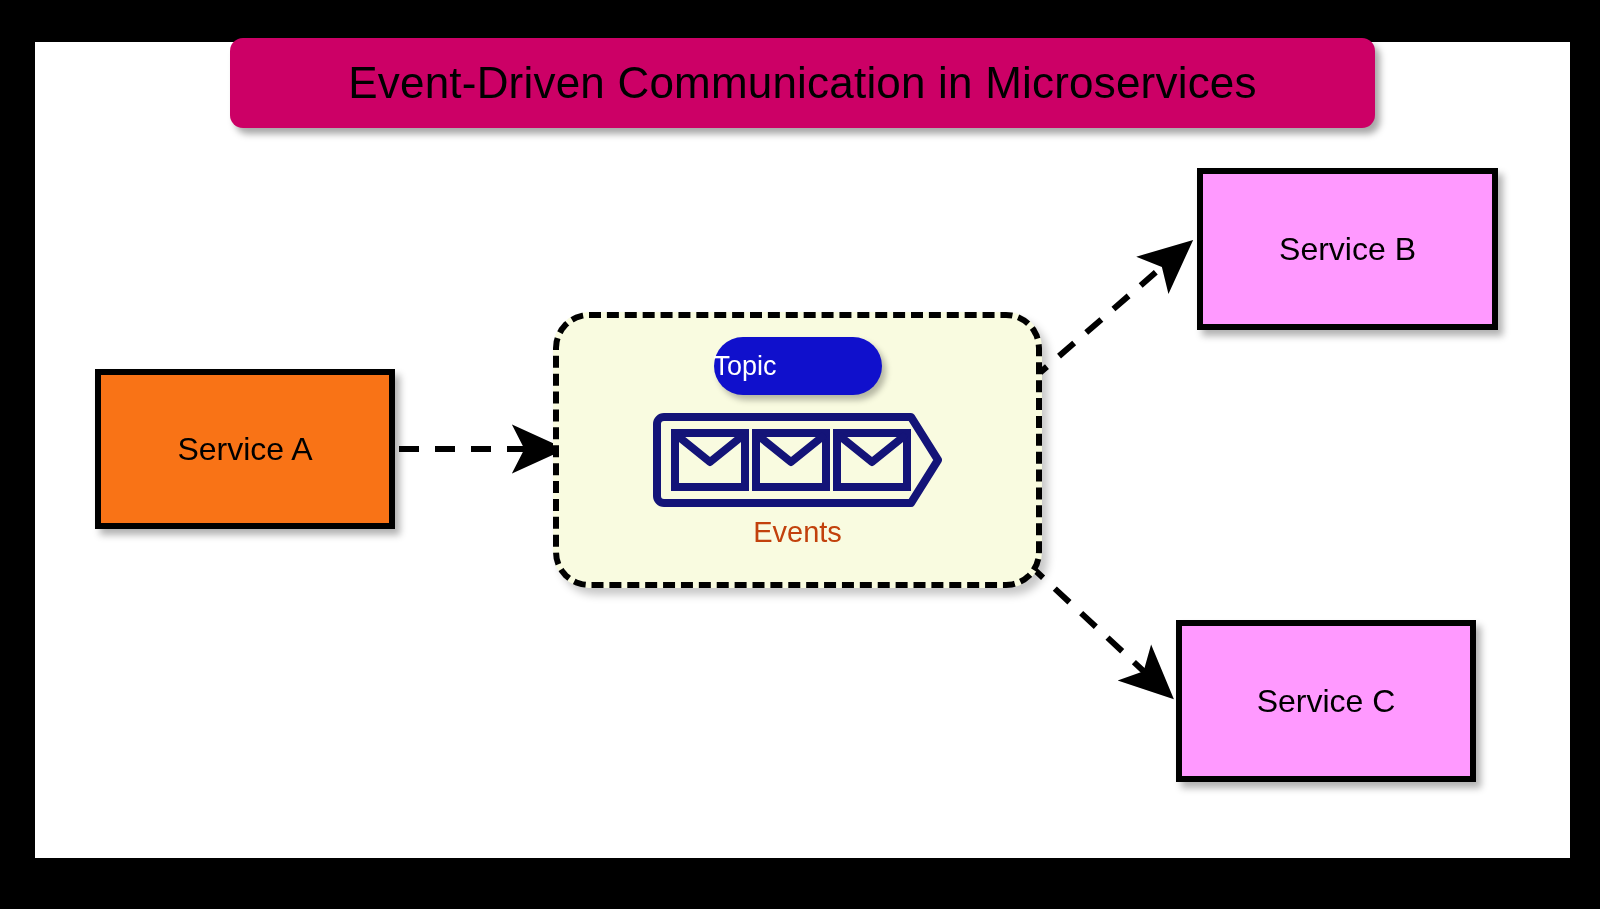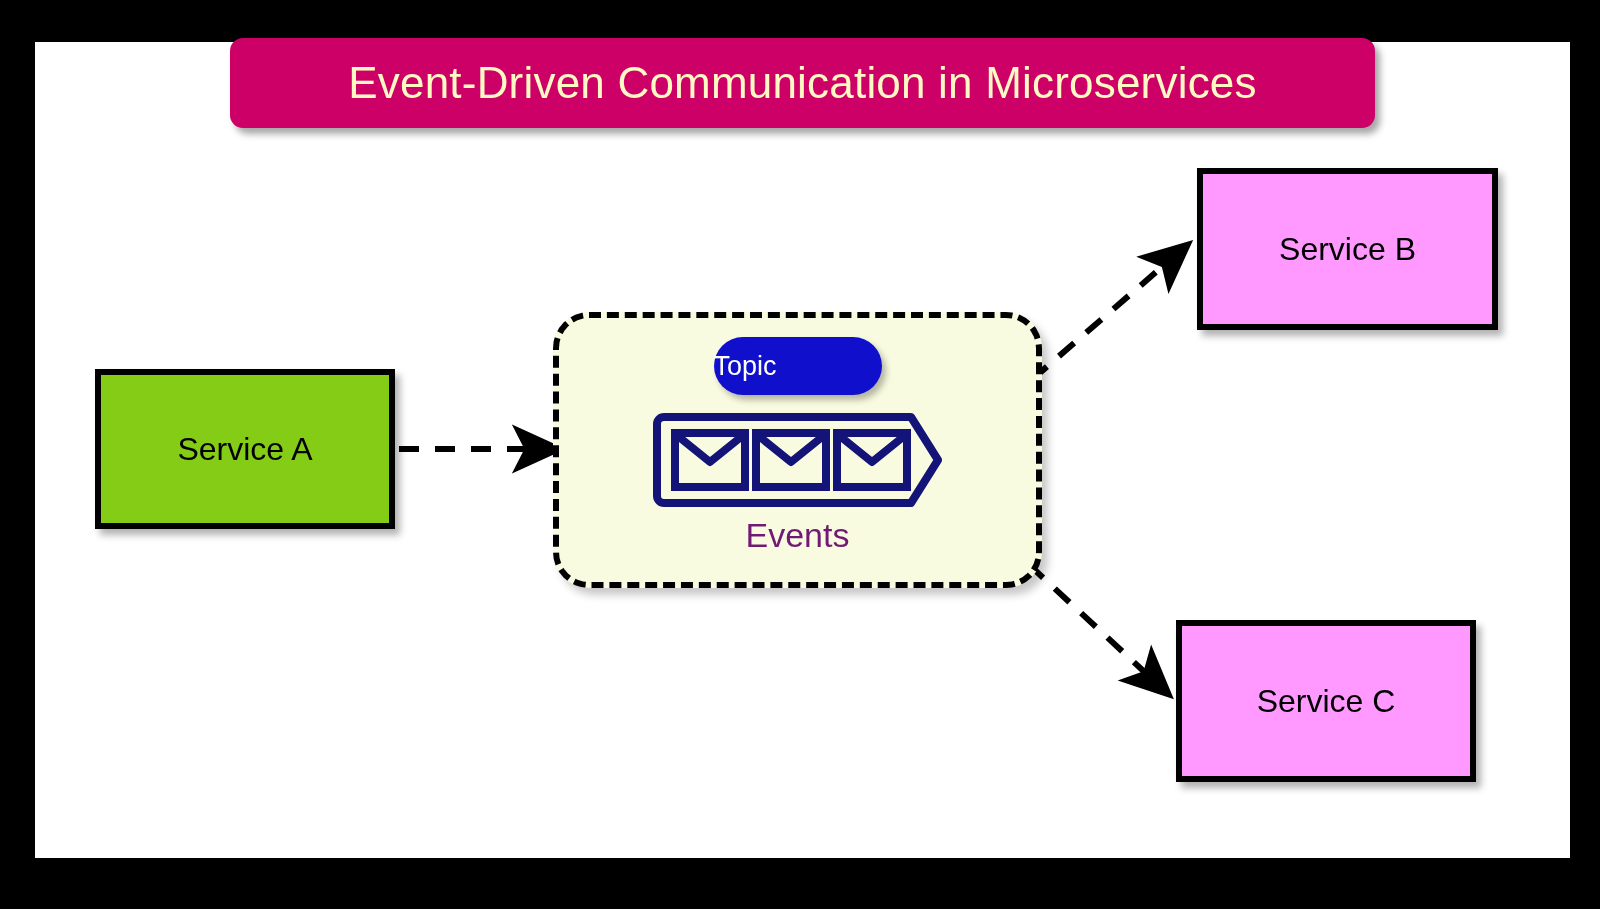--- a/index.html
+++ b/index.html
@@ -38,21 +38,21 @@
     width: 1145px;
     height: 90px;
     background: #cc0066;
     border-radius: 13px;
     box-shadow: 5px 6px 7px rgba(0,0,0,0.35);
     display: flex;
     align-items: center;
     justify-content: center;
   }
   #title-text {
-    color: #fef9c3;
+    color: #000000;
     font-size: 44px;
     font-weight: 400;
     letter-spacing: 0.2px;
     white-space: nowrap;
     font-family: "Liberation Sans", sans-serif;
   }
 
   
   .service-box {
     position: absolute;
@@ -66,21 +66,21 @@
   .service-label {
     font-size: 32px;
     color: #000000;
     white-space: nowrap;
     font-family: "Liberation Sans", sans-serif;
   }
 
   #svc-a {
     left: 60px;   top: 327px;
     width: 300px; height: 160px;
-    background: #84cc16;
+    background: #f97316;
     text-align: center;
   }
   #svc-b {
     left: 1162px; top: 126px;
     width: 301px; height: 162px;
     background: #ff99ff;
   }
   #svc-c {
     left: 1141px; top: 578px;
     width: 300px; height: 162px;
@@ -129,22 +129,22 @@
     width: 290px;
     height: 94px;
   }
   #queue-svg { display: block; }
 
   #events-label {
     position: absolute;
     left: 50%;
     transform: translateX(-50%);
     top: 198px;
-    font-size: 34px;
-    color: #701a75;
+    font-size: 29px;
+    color: #c2410c;
     white-space: nowrap;
     font-family: "Liberation Sans", sans-serif;
   }
 
   
   #arrows {
     position: absolute;
     left: 0; top: 0;
     width: 1535px; height: 816px;
     pointer-events: none;

